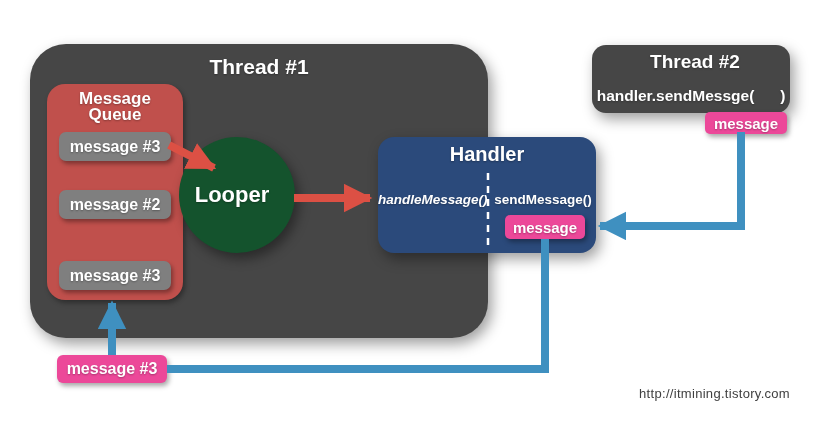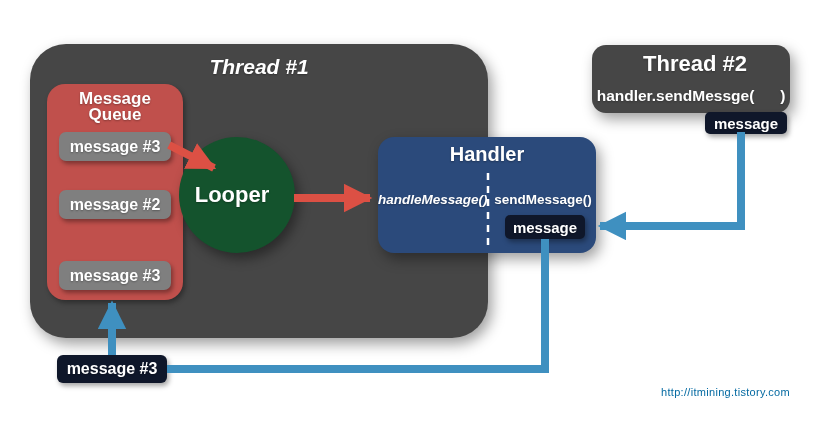--- a/index.html
+++ b/index.html
@@ -10,21 +10,21 @@
     font-family:"Liberation Sans", sans-serif;
     overflow:hidden;
   }
   .box{position:absolute;box-sizing:border-box;}
   .shadow-big{box-shadow:4px 6px 14px rgba(0,0,0,0.38);}
   .shadow-sm{box-shadow:2px 3px 5px rgba(0,0,0,0.35);}
   .wtext{color:#ffffff;font-weight:bold;text-shadow:0 1px 2px rgba(0,0,0,0.30);}
 
   
   .thread1{left:30px;top:44px;width:458px;height:294px;background:#464646;border-radius:36px;}
-  .thread1-title{position:absolute;left:0;right:0;top:11px;text-align:center;font-size:21px;font-style:italic;}
+  .thread1-title{position:absolute;left:0;right:0;top:11px;text-align:center;font-size:21px;}
 
   
   .mqueue{left:47px;top:84px;width:136px;height:216px;background:#c0504c;border-radius:18px;}
   .mqueue-title{position:absolute;left:18px;right:18px;top:7px;text-align:center;font-size:17px;line-height:16px;}
   .qitem{
     position:absolute;left:12px;width:112px;height:29px;border-radius:7px;
     background:#7f7f7f;display:flex;align-items:center;justify-content:center;
     font-size:16px;box-shadow:2px 3px 4px rgba(0,0,0,0.35);
   }
   .qitem.runnable{background:#3e7b37;}
@@ -40,37 +40,37 @@
 
   
   .handler{left:378px;top:137px;width:218px;height:116px;background:#2b4a7b;border-radius:16px;padding-left:16px;}
   .handler-title{position:absolute;left:0;right:0;top:6px;text-align:center;font-size:20px;}
   .method{position:absolute;top:54px;height:18px;line-height:18px;text-align:center;font-size:13.5px;}
   .method.handle{left:0;width:108px;font-style:italic;}
   .method.send{left:112px;width:106px;}
 
   
   .badge{
-    position:absolute;background:#0f172a;border-radius:5px;
+    position:absolute;background:#ec4899;border-radius:5px;
     display:flex;align-items:center;justify-content:center;
     box-shadow:2px 3px 5px rgba(0,0,0,0.35);
     text-align:right;
   }
   .badge-handler{left:505px;top:215px;width:80px;height:24px;font-size:15px;}
   .badge-thread2{left:705px;top:112px;width:82px;height:22px;font-size:15px;}
   .badge-bottom{left:57px;top:355px;width:110px;height:28px;font-size:16px;border-radius:6px;}
 
   
   .thread2{left:592px;top:45px;width:198px;height:68px;background:#464646;border-radius:14px;}
-  .thread2-title{position:absolute;left:8px;right:0;top:6px;text-align:center;font-size:22px;}
+  .thread2-title{position:absolute;left:8px;right:0;top:6px;text-align:center;font-size:19px;}
   .thread2-code{position:absolute;left:0;right:0;top:42px;text-align:center;font-size:15.5px;white-space:pre;}
 
   .watermark{
     position:absolute;top:386px;right:30px;
-    font-size:11px;color:#0369a1;letter-spacing:0.3px;
+    font-size:13px;color:#404040;letter-spacing:0.3px;
   }
 
   svg.overlay{position:absolute;left:0;top:0;pointer-events:none;}
 </style>
 </head>
 <body>
 
 <div class="stage">
 
   <div class="box thread1 shadow-big">

